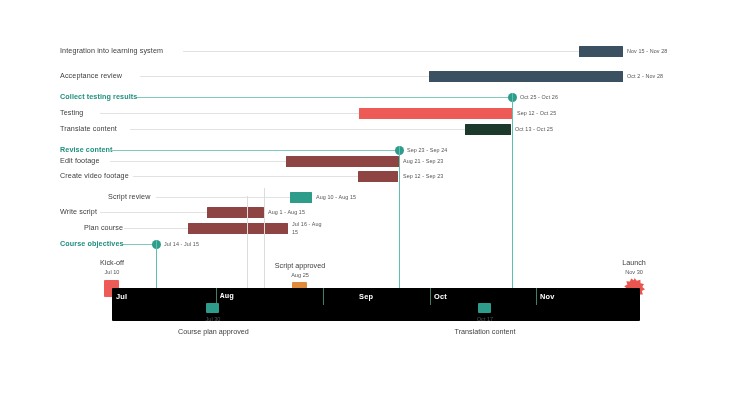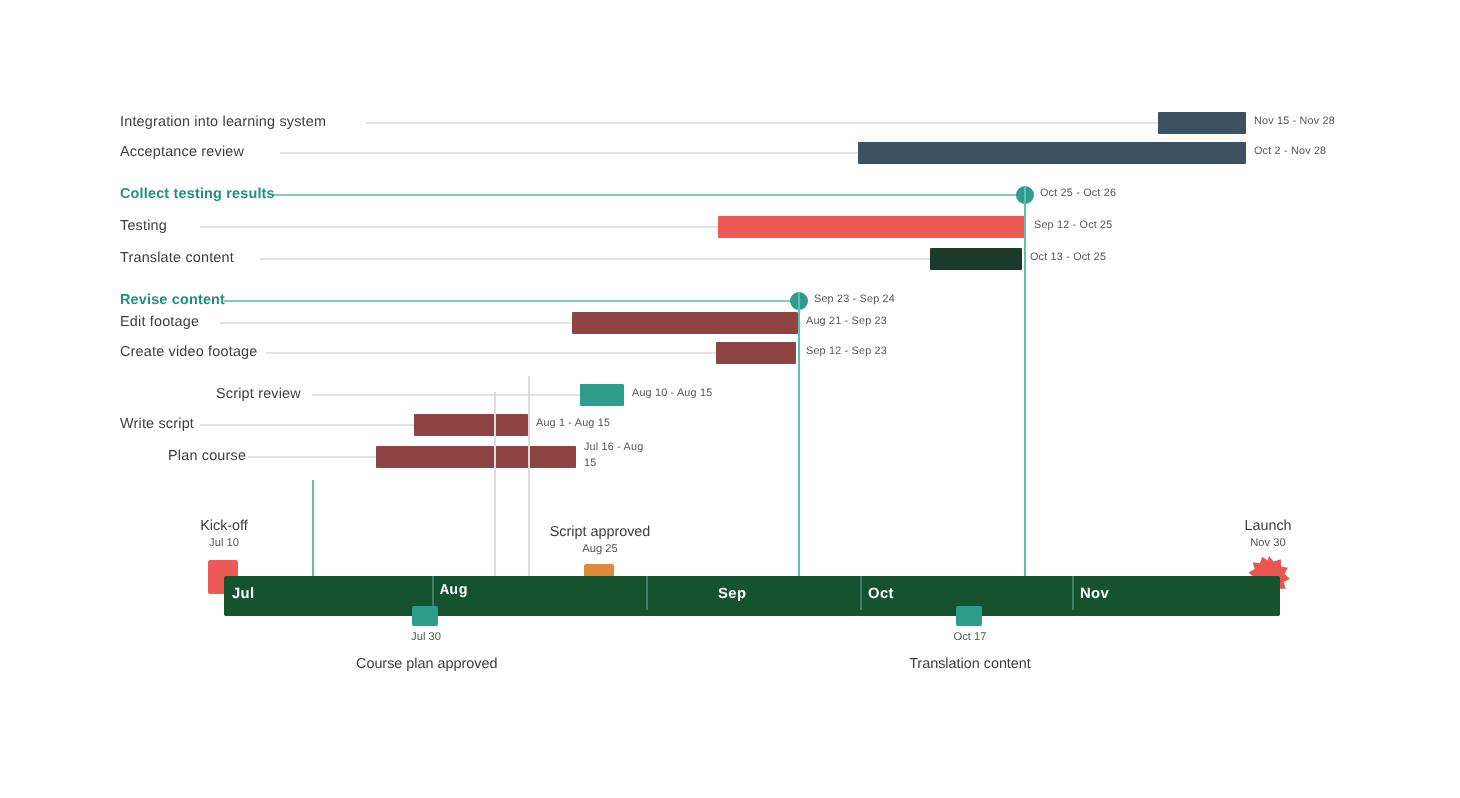--- a/index.html
+++ b/index.html
@@ -79,22 +79,22 @@
   }
   .vline {
     position: absolute;
     width: 1px;
   }
   .vline.gray { background: #dcdcdc; }
   .vline.teal { background: #5fbfb0; }
 
   #axis {
     position: absolute;
-    background: #14532d;
-    height: 20px;
+    background: #000000;
+    height: 33px;
     border-radius: 1px;
   }
   .axis-month {
     position: absolute;
     top: 0;
     font-size: 7.4px;
     color: #ffffff;
     line-height: 17px;
     font-weight: bold;
     letter-spacing: 0.2px;
@@ -137,21 +137,21 @@
       42% 97%, 34% 82%, 18% 86%, 19% 69%, 3% 64%, 13% 50%,
       1% 39%, 16% 31%, 11% 15%, 28% 17%, 34% 2%, 47% 11%
     );
   }
 </style>
 </head>
 <body>
 
 <div id="gantt-root">
 
-  <div class="row" style="top:53px;text-align:center;">
+  <div class="row" style="top:43px;text-align:center;">
     <div class="row-line" style="left:183px;width:396px;"></div>
     <div class="row-label">Integration into learning system</div>
     <div class="bar" style="left:579px;width:44px;background:#3b5060;"></div>
     <div class="bar-date" style="left:627px;">Nov 15 - Nov 28</div>
   </div>
 
   <div class="row" style="top:68px;">
     <div class="row-line" style="left:140px;width:289px;"></div>
     <div class="row-label">Acceptance review</div>
     <div class="bar" style="left:429px;width:194px;background:#3b5060;"></div>
@@ -214,20 +214,26 @@
     <div class="bar-date" style="left:268px;">Aug 1 - Aug 15</div>
   </div>
 
   <div class="row" style="top:220px;margin-left:24px;">
     <div class="row-line" style="left:100px;width:64px;"></div>
     <div class="row-label">Plan course</div>
     <div class="bar" style="left:164px;width:100px;background:#8e4442;"></div>
     <div class="bar-date two-line" style="left:268px;">Jul 16 - Aug 15</div>
   </div>
 
+  <div class="row summary" style="top:236px;">
+    <div class="row-line" style="left:122px;width:30px;"></div>
+    <div class="row-label">Course objectives</div>
+    <div class="bar milestone-dot" style="left:152px;"></div>
+    <div class="bar-date" style="left:164px;">Jul 14 - Jul 15</div>
+  </div>
 
   <div class="vline teal" style="left:156px;top:240px;height:56px;"></div>
   <div class="vline gray" style="left:247px;top:196px;height:100px;"></div>
   <div class="vline gray" style="left:264px;top:188px;height:108px;"></div>
   <div class="vline teal" style="left:399px;top:146px;height:150px;"></div>
   <div class="vline teal" style="left:512px;top:93px;height:203px;"></div>
 
   <div class="ms" style="left:104px;top:258px;">
     <div class="ms-title" style="left:-22px;top:0;width:60px;">Kick-off</div>
     <div class="ms-date" style="left:-22px;top:11px;width:60px;">Jul 10</div>

